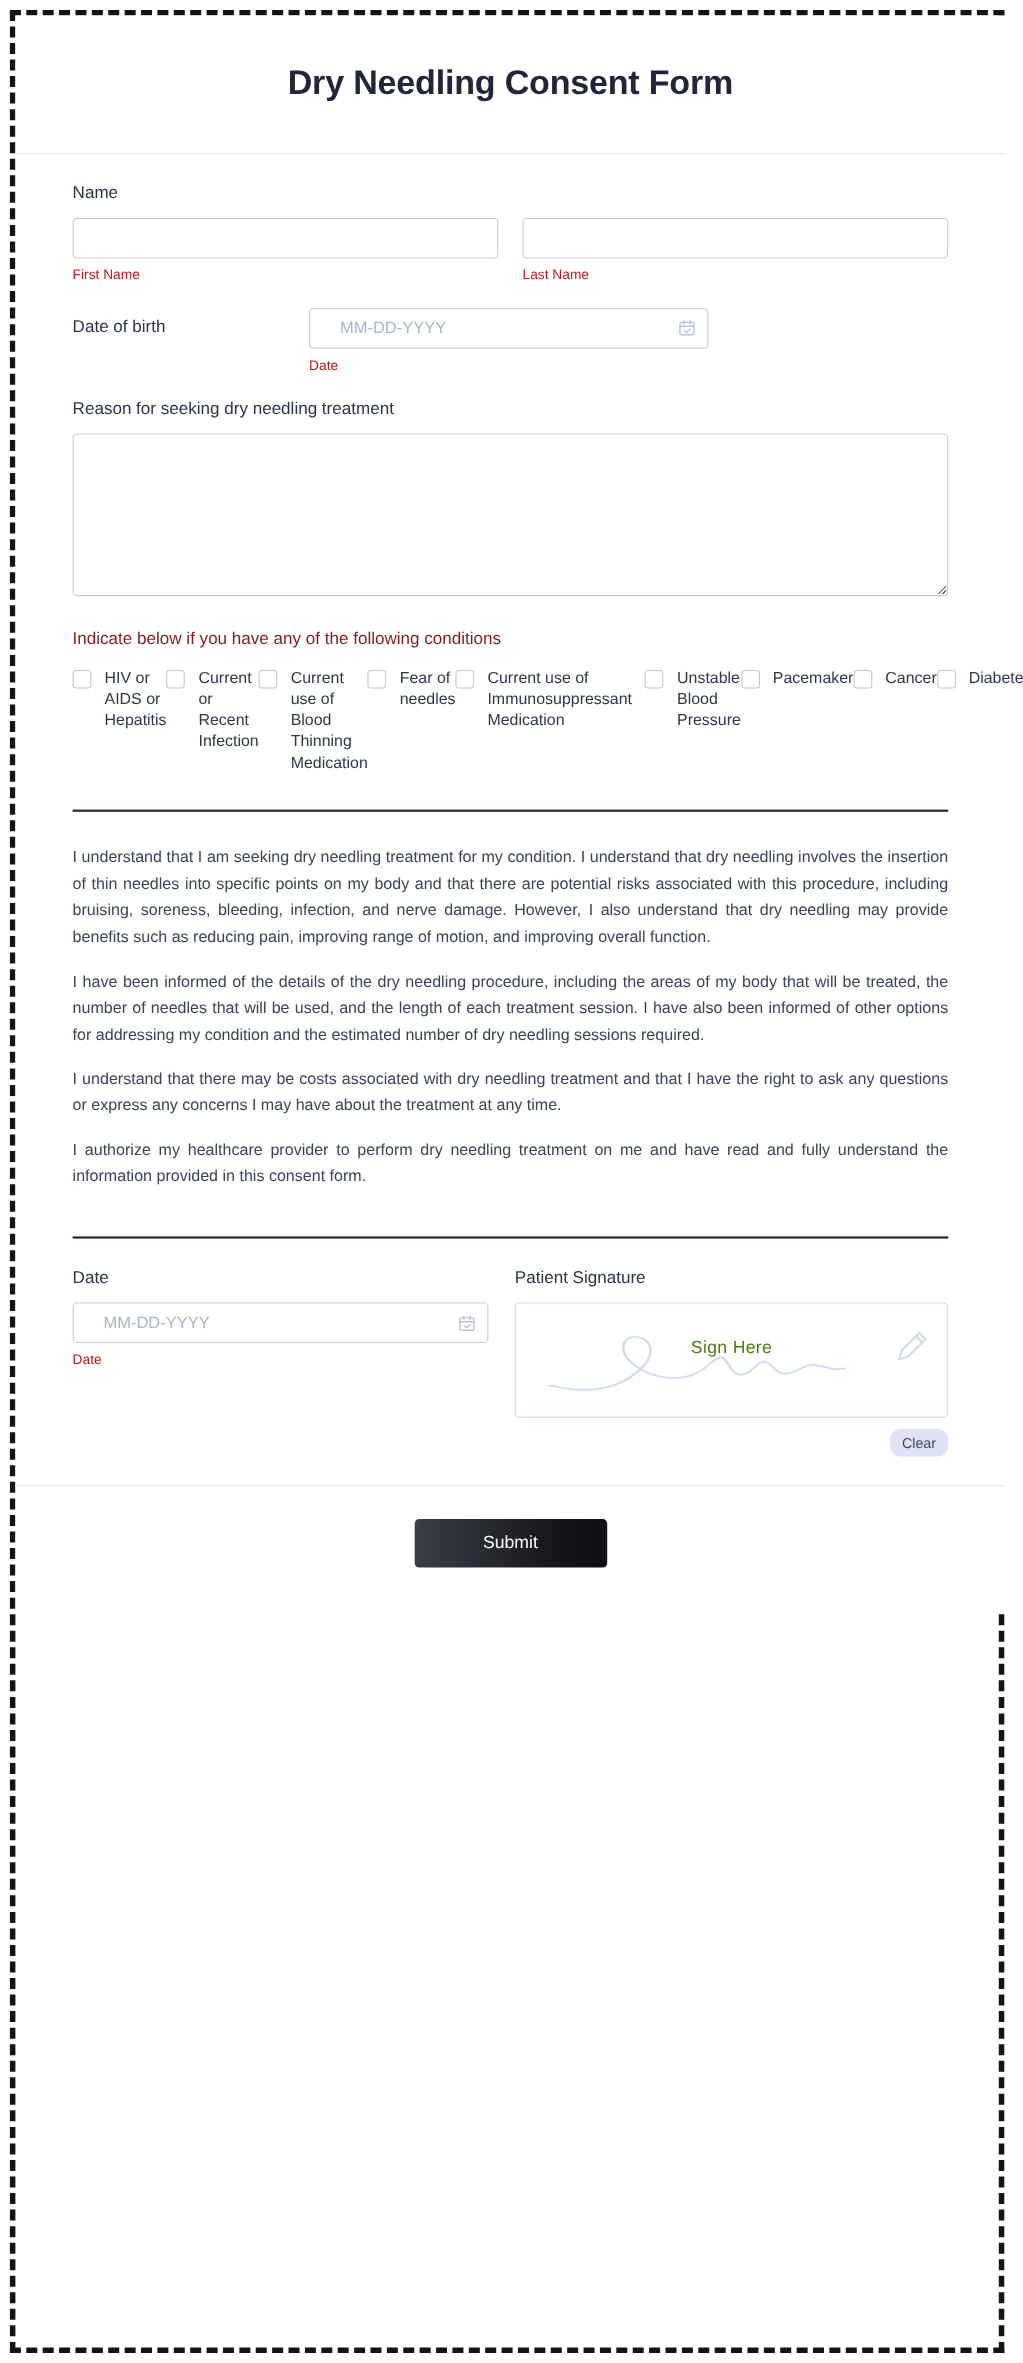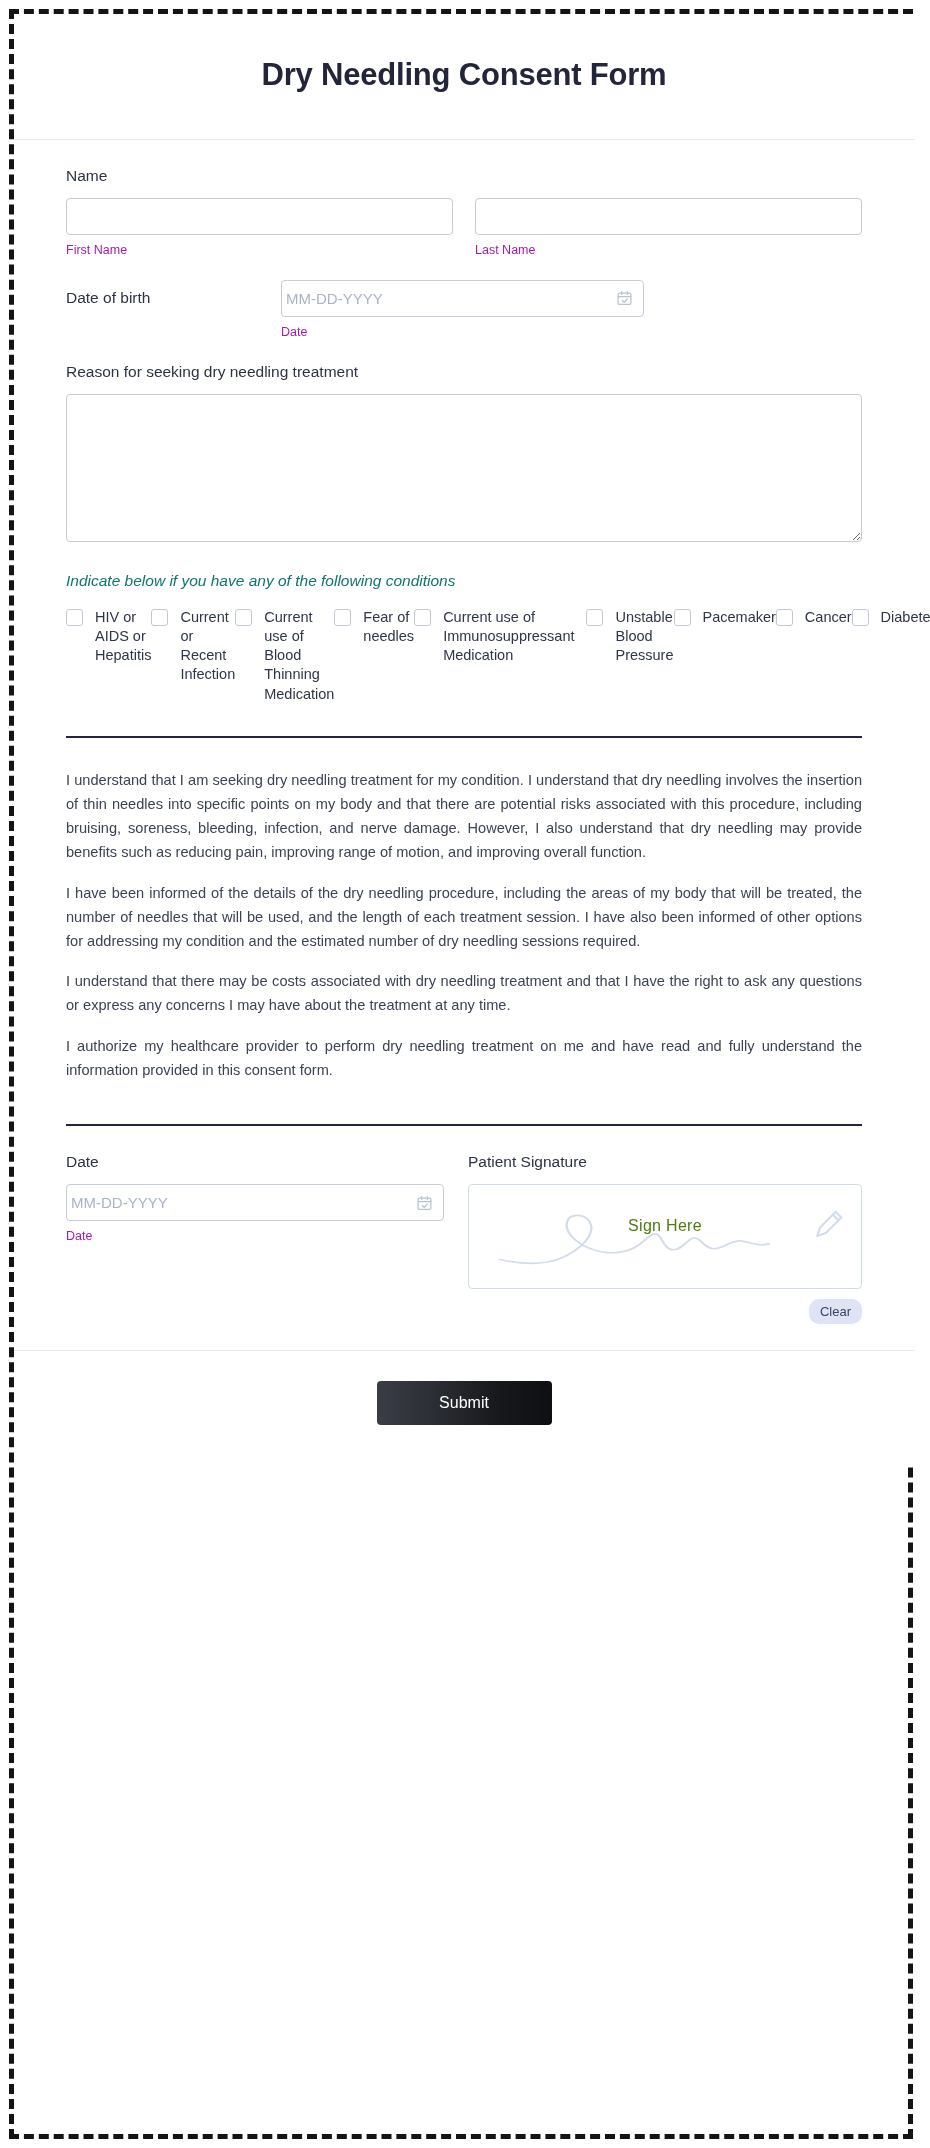--- a/index.html
+++ b/index.html
@@ -59,35 +59,35 @@
 
   .field-label {
     font-size: 15.5px;
     color: #2c3345;
     margin-bottom: 11px;
     line-height: 1.35;
   }
 
   .sub-label {
     font-size: 12.5px;
-    color: #a21caf;
+    color: #b91c1c;
     margin-top: 7px;
     line-height: 1.3;
   }
 
   .input-box {
     width: 100%;
     height: 37px;
     border: 1px solid #c6cbd8;
     border-radius: 4px;
     background: #ffffff;
     font-family: "Liberation Sans", sans-serif;
     font-size: 15px;
     color: #2c3345;
-    padding: 0 4px;
+    padding: 0 27px;
     outline: none;
   }
   .input-box::placeholder { color: #a9b4c7; }
 
   .name-row {
     display: flex;
     gap: 22px;
   }
   .name-col { flex: 1 1 0; min-width: 0; }
 
@@ -131,23 +131,22 @@
     color: #2c3345;
     padding: 9px 12px;
     resize: vertical;
     outline: none;
     display: block;
   }
 
   
   .cond-title {
     font-size: 15.5px;
-    color: #0f766e;
+    color: #7f1d1d;
     margin: 30px 0 14px 0;
-    font-style: italic;
   }
   .cond-grid {
     display: grid;
     grid-template-columns: 1fr 1fr;
     column-gap: 12px;
   }
   .cond-col { display: flex; flex-direction: row; }
 
   .cb-row {
     display: flex;

